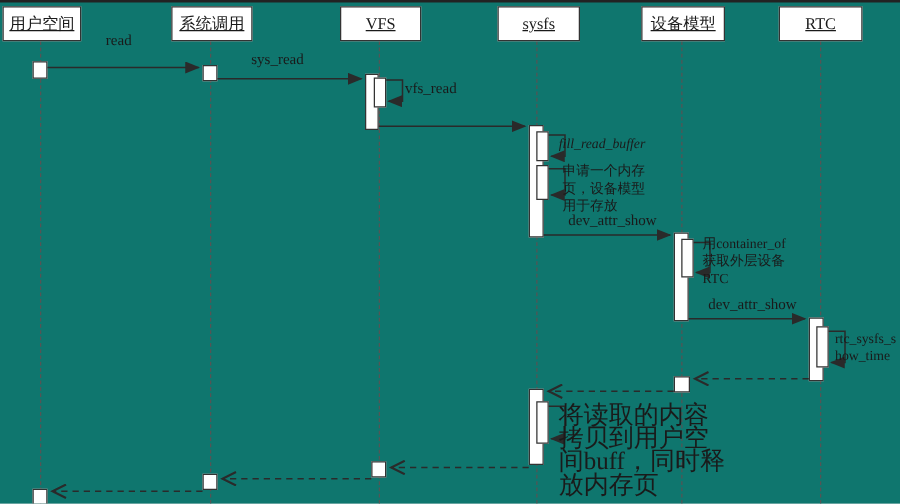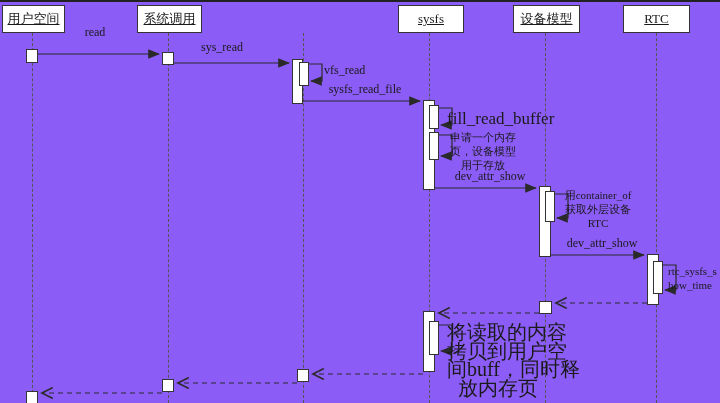--- a/index.html
+++ b/index.html
@@ -1,58 +1,59 @@
 <!DOCTYPE html>
 <html><head>
 <meta charset="utf-8">
 <style>
   html,body{margin:0;padding:0;background:#e9e9e9;}
   .stage{
-    position:relative;width:720px;height:403px;background:#8b5cf6;
+    position:relative;width:720px;height:403px;background:#0f766e;
     font-family:"Liberation Serif","DejaVu Serif",serif;color:#1a1a1a;
     overflow:hidden;border-top:2px solid #222;box-sizing:border-box;
   }
   .head{
     position:absolute;top:3px;height:26px;border:1px solid #333;background:#fff;
     display:flex;align-items:center;justify-content:center;
     font-size:13px;text-decoration:underline;white-space:nowrap;
   }
   .lifeline{
     position:absolute;top:31px;bottom:0;width:0;
     border-left:1px dashed #555;
   }
   .act{
     position:absolute;background:#fff;border:1px solid #333;box-sizing:border-box;
   }
   .lbl{
     position:absolute;font-size:12px;white-space:nowrap;
   }
-  .lbl.small{font-size:17px;}
+  .lbl.small{font-size:11px;font-style:italic;}
   .lbl.center{text-align:center;}
   .note{
-    position:absolute;font-size:11px;line-height:14px;text-align:center;white-space:nowrap;
+    position:absolute;font-size:11px;line-height:14px;white-space:nowrap;
   }
   .note.big{font-size:20px;line-height:18.5px;}
   .note.left{text-align:left;}
   svg.wires{position:absolute;left:0;top:0;}
 </style>
 </head>
 <body>
 
 <div class="stage">
 
   <div class="lifeline" style="left:31.5px"></div>
   <div class="lifeline" style="left:167.5px"></div>
   <div class="lifeline" style="left:302.5px"></div>
   <div class="lifeline" style="left:428.5px"></div>
   <div class="lifeline" style="left:544.5px"></div>
   <div class="lifeline" style="left:655.5px"></div>
 
   <div class="head" style="left:2px;width:61px">用户空间</div>
   <div class="head" style="left:137px;width:63px">系统调用</div>
+  <div class="head" style="left:272px;width:63px">VFS</div>
   <div class="head" style="left:398px;width:64px">sysfs</div>
   <div class="head" style="left:513px;width:65px">设备模型</div>
   <div class="head" style="left:623px;width:65px">RTC</div>
 
   <div class="act" style="left:26px;top:47px;width:12px;height:14px"></div>
   <div class="act" style="left:162px;top:50px;width:12px;height:13px"></div>
   <div class="act" style="left:292px;top:57px;width:11px;height:45px"></div>
   <div class="act" style="left:299px;top:60px;width:10px;height:24px"></div>
   <div class="act" style="left:423px;top:98px;width:12px;height:90px"></div>
   <div class="act" style="left:429px;top:103px;width:10px;height:24px"></div>
@@ -98,21 +99,20 @@
         <path d="M423,372 H313" marker-end="url(#mOpen)"></path>
         <path d="M297,381 H178" marker-end="url(#mOpen)"></path>
         <path d="M162,391 H42" marker-end="url(#mOpen)"></path>
       </g>
     </g>
   </svg>
 
   <div class="lbl center" style="left:73px;top:23px;width:44px">read</div>
   <div class="lbl center" style="left:188px;top:38px;width:68px">sys_read</div>
   <div class="lbl" style="left:324px;top:61px">vfs_read</div>
-  <div class="lbl center" style="left:318px;top:80px;width:94px">sysfs_read_file</div>
   <div class="lbl small" style="left:447px;top:107px">fill_read_buffer</div>
   <div class="lbl center" style="left:444px;top:167px;width:92px">dev_attr_show</div>
   <div class="lbl center" style="left:556px;top:234px;width:92px">dev_attr_show</div>
 
   <div class="note" style="left:450px;top:128px;width:66px">
     <div>申请一个内存</div>
     <div>页，设备模型</div>
     <div>用于存放</div>
   </div>
   <div class="note" style="left:562px;top:186px;width:72px">

